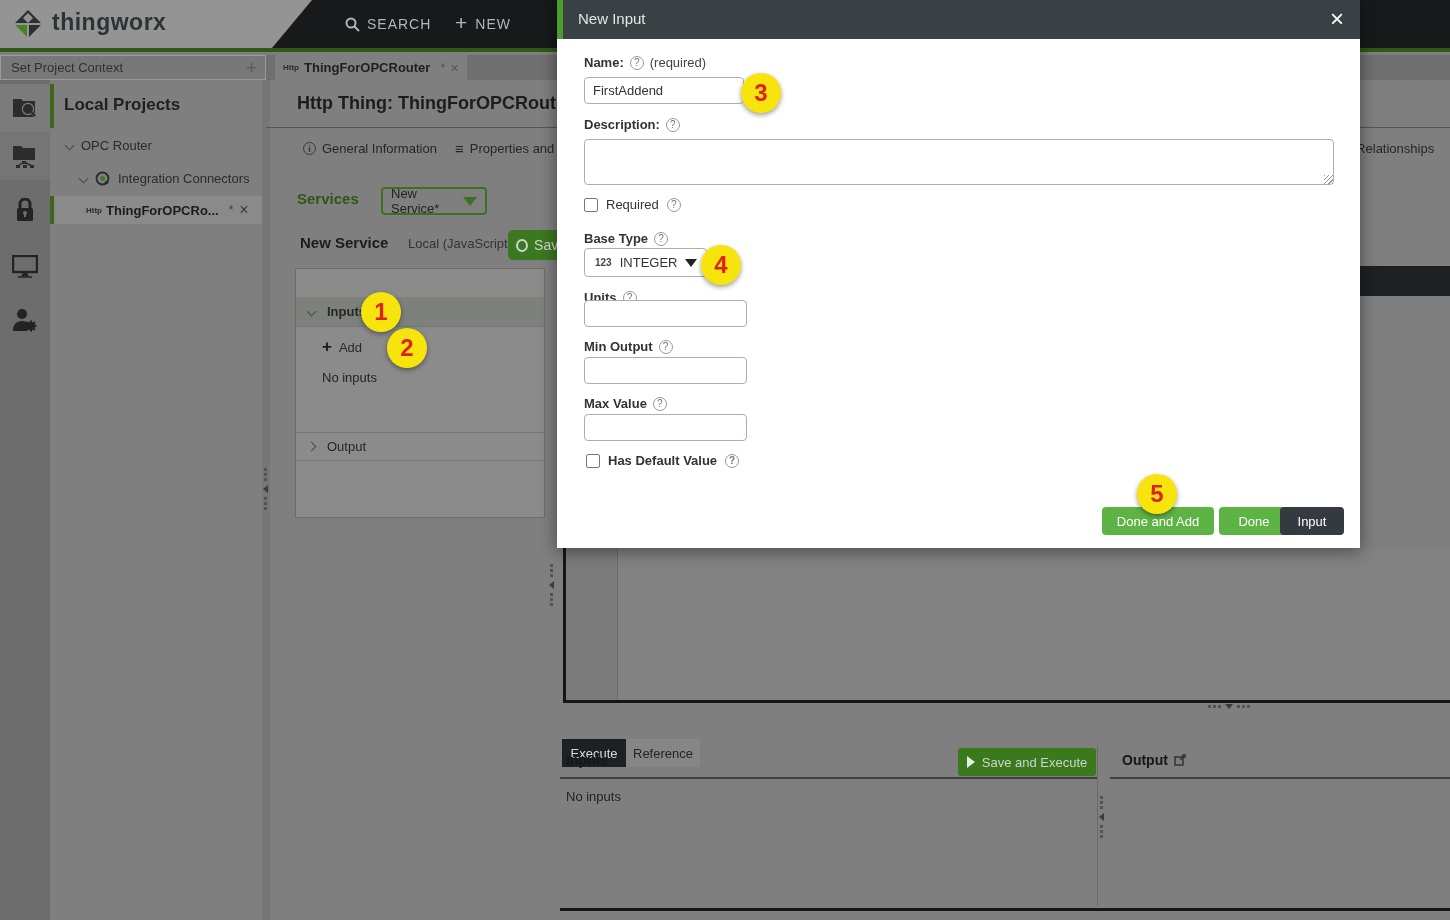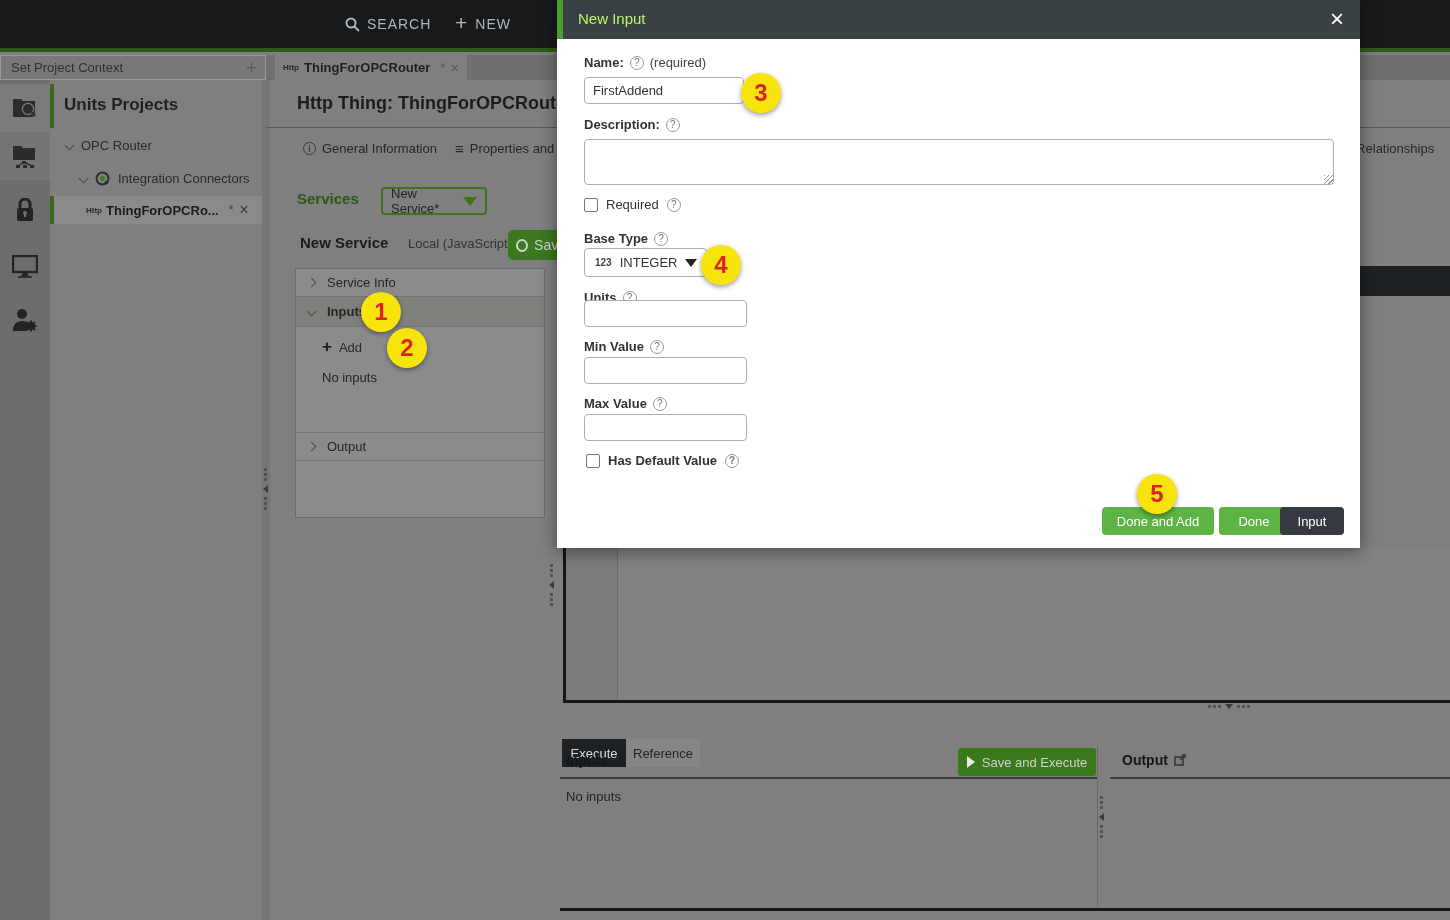--- a/index.html
+++ b/index.html
@@ -76,21 +76,21 @@
   .saveexec{position:absolute;left:958px;top:748px;width:138px;height:28px;background:#3a7a1d;border-radius:3px;
     display:flex;align-items:center;justify-content:center;gap:7px;color:#ced2ce;font-size:13px;cursor:pointer;}
   .play{width:0;height:0;border-top:6px solid transparent;border-bottom:6px solid transparent;border-left:8px solid #e8eae8;}
   .bheading{position:absolute;font-size:14px;font-weight:bold;color:#161616;}
 
   
   .modal{position:absolute;left:557px;top:0;width:803px;height:548px;background:#ffffff;z-index:20;
     box-shadow:0 3px 16px rgba(0,0,0,.45);}
   .mhead{position:absolute;left:0;top:0;width:100%;height:39px;background:#3a4145;}
   .mgreen{position:absolute;left:0;top:0;width:6px;height:39px;background:#4a9e2d;}
-  .mtitle{position:absolute;left:21px;top:10px;font-size:15px;color:#bef264;}
+  .mtitle{position:absolute;left:21px;top:10px;font-size:15px;color:#e5e5e5;}
   .mclose{position:absolute;right:16px;top:5px;font-size:24px;color:#fff;cursor:pointer;line-height:28px;}
   .mlabel{position:absolute;display:flex;align-items:center;gap:6px;font-size:13px;color:#333;}
   .mlabel b{font-weight:bold;}
   .help{width:14px;height:14px;border:1px solid #999;border-radius:50%;color:#777;font-size:10px;
     display:inline-flex;align-items:center;justify-content:center;}
   .minput{position:absolute;height:27px;border:1px solid #adadad;border-radius:4px;font-size:13px;color:#333;
     padding:0 8px;background:#fff;outline:none;}
   .mtextarea{position:absolute;left:27px;top:139px;width:750px;height:46px;border:1px solid #adadad;border-radius:4px;
     resize:none;outline:none;font-size:13px;color:#333;padding:4px 8px;}
   .resizer{position:absolute;left:767px;top:175px;width:9px;height:9px;
@@ -108,20 +108,29 @@
   .ann{position:absolute;width:40px;height:40px;border-radius:50%;background:#f6e40c;color:#dd2222;
     font-size:24px;font-weight:bold;display:flex;align-items:center;justify-content:center;
     box-shadow:0 2px 5px rgba(0,0,0,.4);z-index:30;}
 </style>
 </head>
 <body>
 
 <div class="stage">
 
   <div class="topbar">
+    <div class="topbar-left">
+      <svg class="abs" style="left:13px;top:9px" width="30" height="30" viewBox="0 0 30 30">
+        <polygon points="15,1 28,14 15,14 2,14" fill="#2a2f33"></polygon>
+        <polygon points="2,16 14,16 14,28" fill="#4e8028"></polygon>
+        <polygon points="16,16 28,16 16,28" fill="#2a2f33"></polygon>
+        <polygon points="10,9 15,14 20,9 15,4" fill="#949494"></polygon>
+      </svg>
+      <span class="logo-text">thingworx</span>
+    </div>
     <div class="topbtn" style="left:345px">
       <svg width="15" height="15" viewBox="0 0 15 15">
         <circle cx="6" cy="6" r="4.5" fill="none" stroke="#b2b6b8" stroke-width="2"></circle>
         <line x1="9.5" y1="9.5" x2="14" y2="14" stroke="#b2b6b8" stroke-width="2"></line>
       </svg>
       <span>SEARCH</span>
     </div>
     <div class="topbtn" style="left:455px">
       <span style="font-size:21px;font-weight:400;margin-top:-2px">+</span>
       <span>NEW</span>
@@ -180,21 +189,21 @@
           <line x1="19" y1="12.5" x2="19" y2="23.5"></line>
           <line x1="13.5" y1="18" x2="24.5" y2="18"></line>
           <line x1="15" y1="14" x2="23" y2="22"></line>
           <line x1="23" y1="14" x2="15" y2="22"></line>
         </g>
       </svg>
     </div>
   </div>
 
   <div class="gbar" style="left:50px;top:84px;height:44px"></div>
-  <div class="ptitle">Units Projects</div>
+  <div class="ptitle">Local Projects</div>
   <div class="treerow" style="left:66px;top:138px">
     <span class="chd"></span>
     <span>OPC Router</span>
   </div>
   <div class="treerow" style="left:80px;top:171px">
     <span class="chd"></span>
     <svg width="15" height="15" viewBox="0 0 15 15">
       <circle cx="7.5" cy="7.5" r="6" fill="none" stroke="#2b2b2b" stroke-width="1.8"></circle>
       <circle cx="7.5" cy="7.5" r="2.4" fill="#3f7a1f"></circle>
       <circle cx="11.5" cy="11.5" r="1.8" fill="#2b2b2b"></circle>
@@ -250,24 +259,20 @@
   </div>
 
   <div class="abs" style="left:300px;top:234px;font-size:15px;font-weight:bold;color:#1c1c1c">New Service</div>
   <div class="abs" style="left:408px;top:236px;font-size:13px;color:#333">Local (JavaScript)</div>
   <div class="savebtn">
     <span class="ring"></span>
     <span>Save</span>
   </div>
 
   <div class="accord">
-    <div class="arow" style="top:0;height:28px">
-      <span class="chr"></span>
-      <span>Service Info</span>
-    </div>
     <div class="arow" style="top:28px;height:30px;background:#7d807b;font-weight:bold">
       <span class="chd"></span>
       <span>Inputs</span>
     </div>
     <div class="abs" style="left:0;top:58px;width:248px;height:106px;border-bottom:1px solid #757575">
       <div class="abs" style="left:26px;top:10px;display:flex;align-items:center;gap:7px;cursor:pointer">
         <span style="font-size:17px;font-weight:bold;color:#1c1c1c">+</span>
         <span style="font-size:13px;color:#2a2a2a">Add</span>
       </div>
       <div class="abs" style="left:26px;top:43px;font-size:13px;color:#242424">No inputs</div>
@@ -375,21 +380,21 @@
       <span class="caret dark" style="margin-left:auto"></span>
     </div>
 
     <div class="mlabel" style="left:27px;top:290px">
       <b>Units</b>
       <span class="help">?</span>
     </div>
     <input class="minput" style="left: 27px; top: 300px; width: 163px;">
 
     <div class="mlabel" style="left:27px;top:339px">
-      <b>Min Value</b>
+      <b>Min Output</b>
       <span class="help">?</span>
     </div>
     <input class="minput" style="left: 27px; top: 357px; width: 163px;">
 
     <div class="mlabel" style="left:27px;top:396px">
       <b>Max Value</b>
       <span class="help">?</span>
     </div>
     <input class="minput" style="left: 27px; top: 414px; width: 163px;">
 

